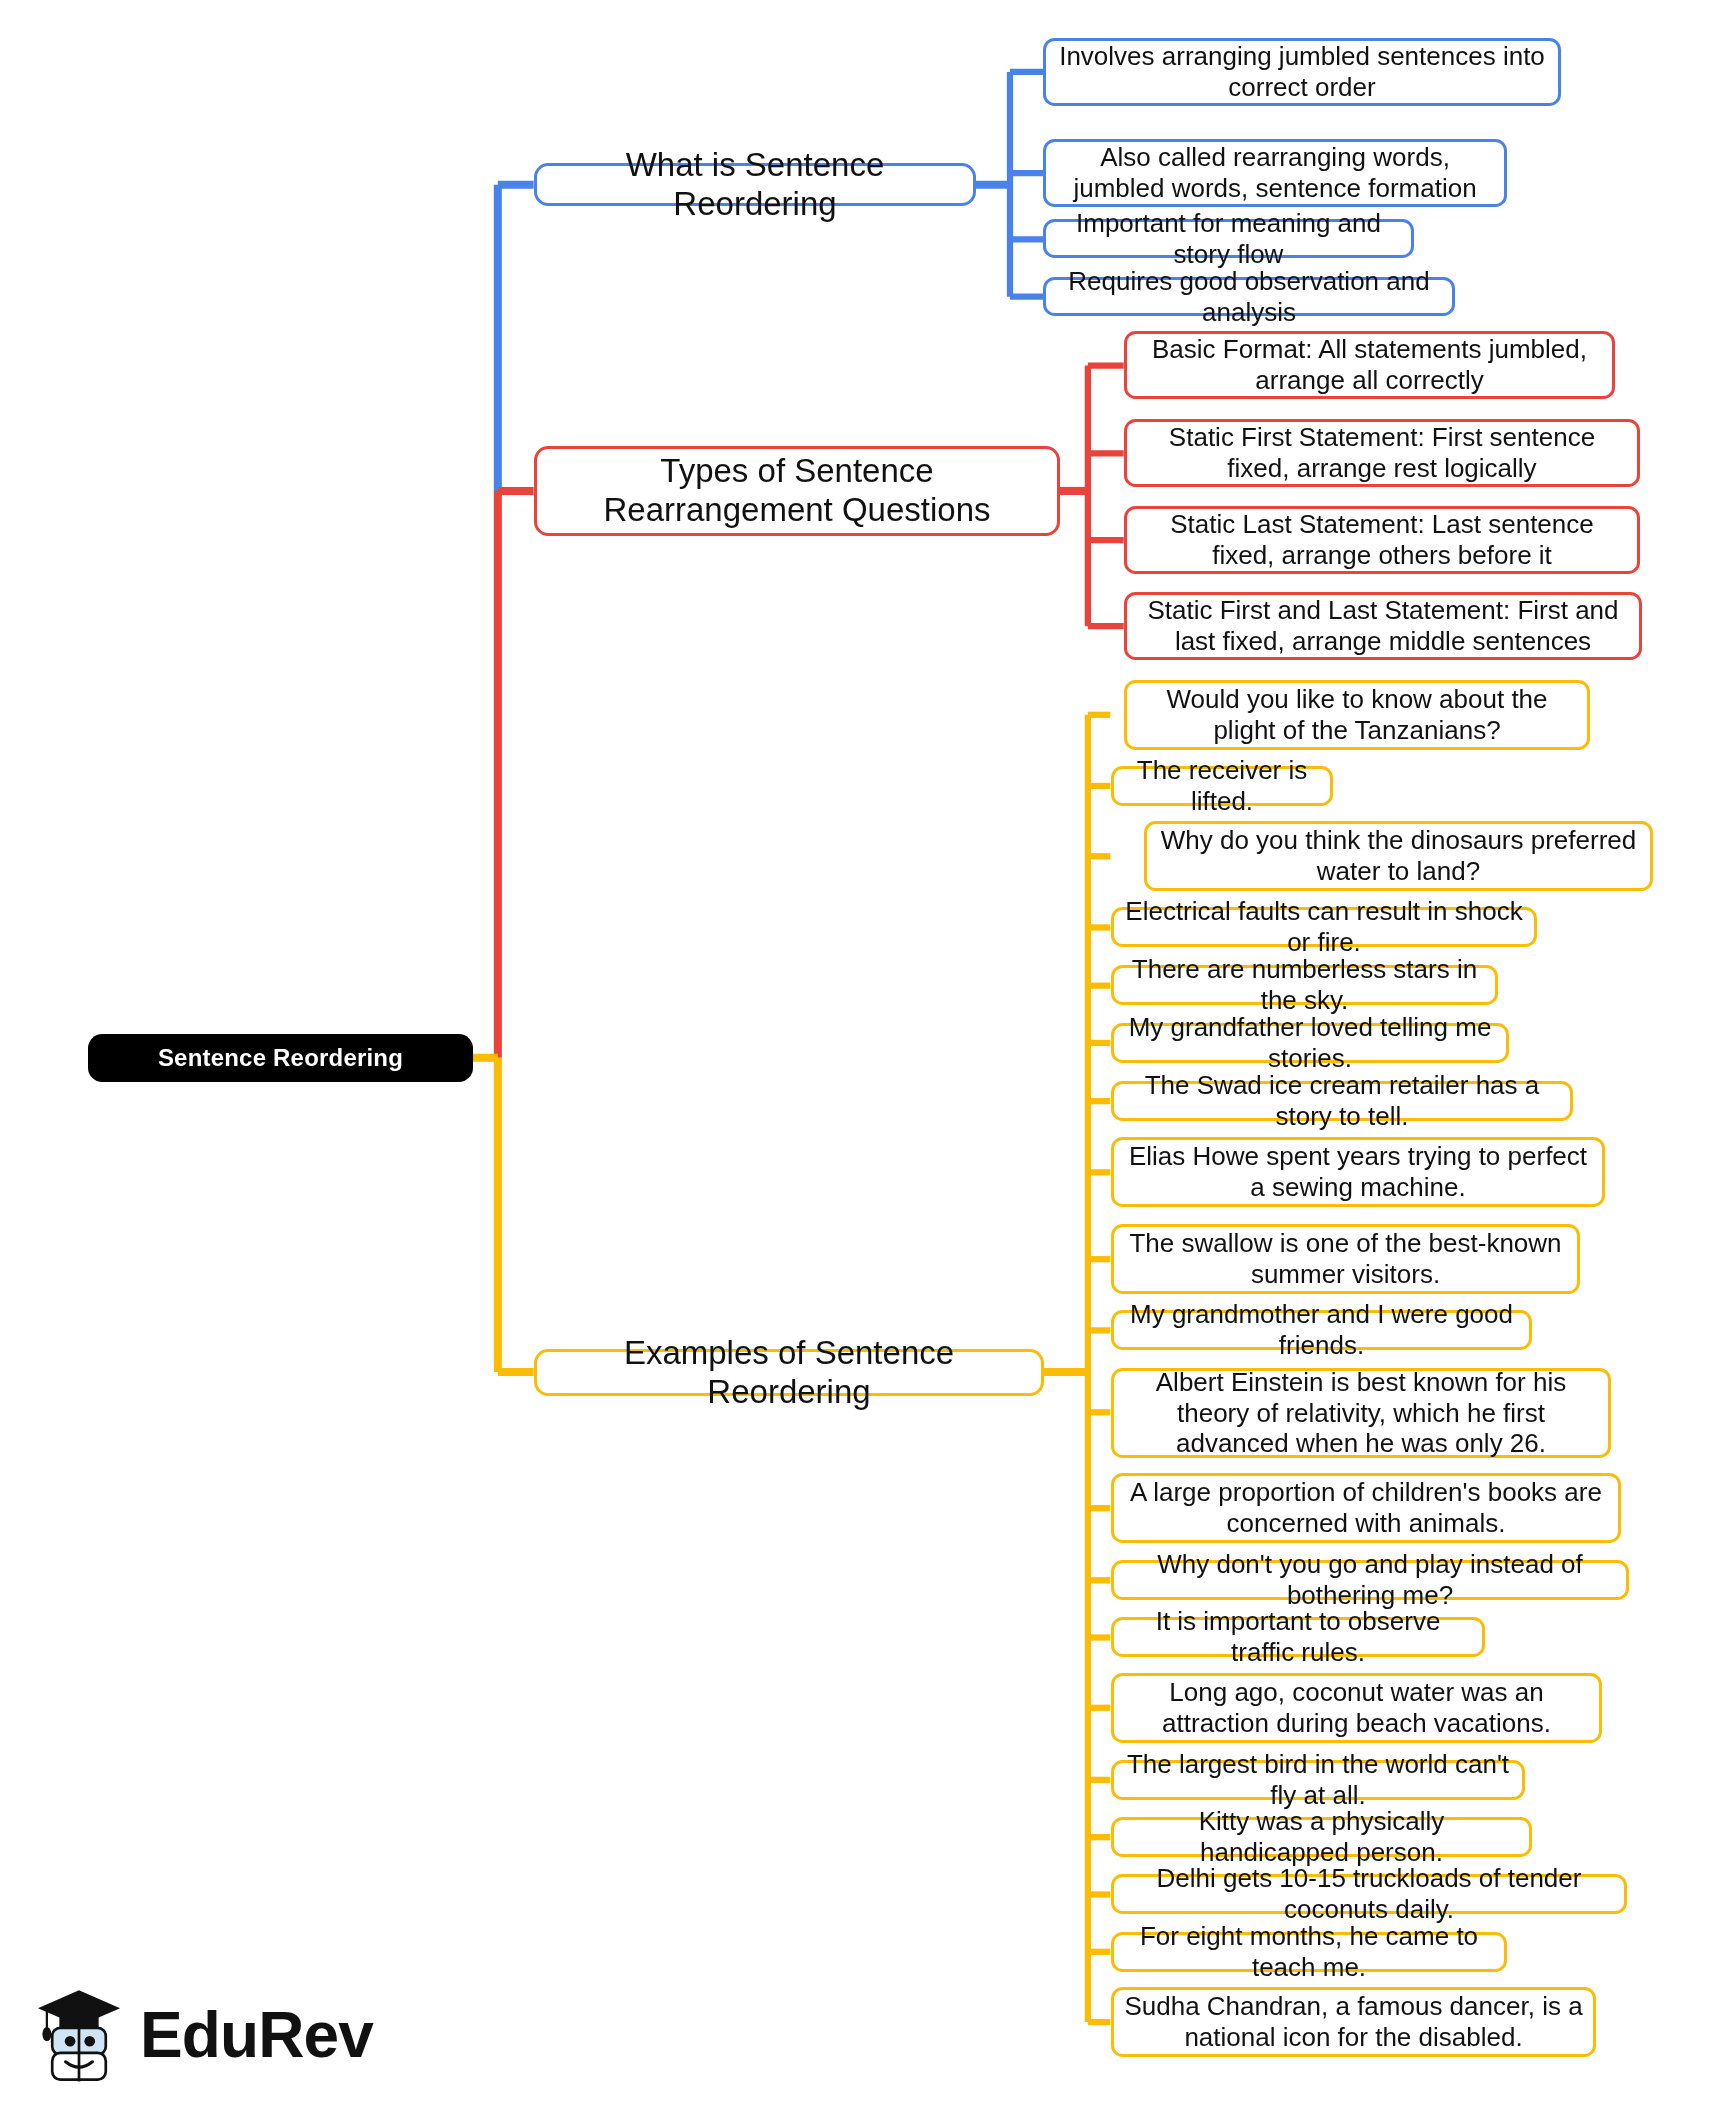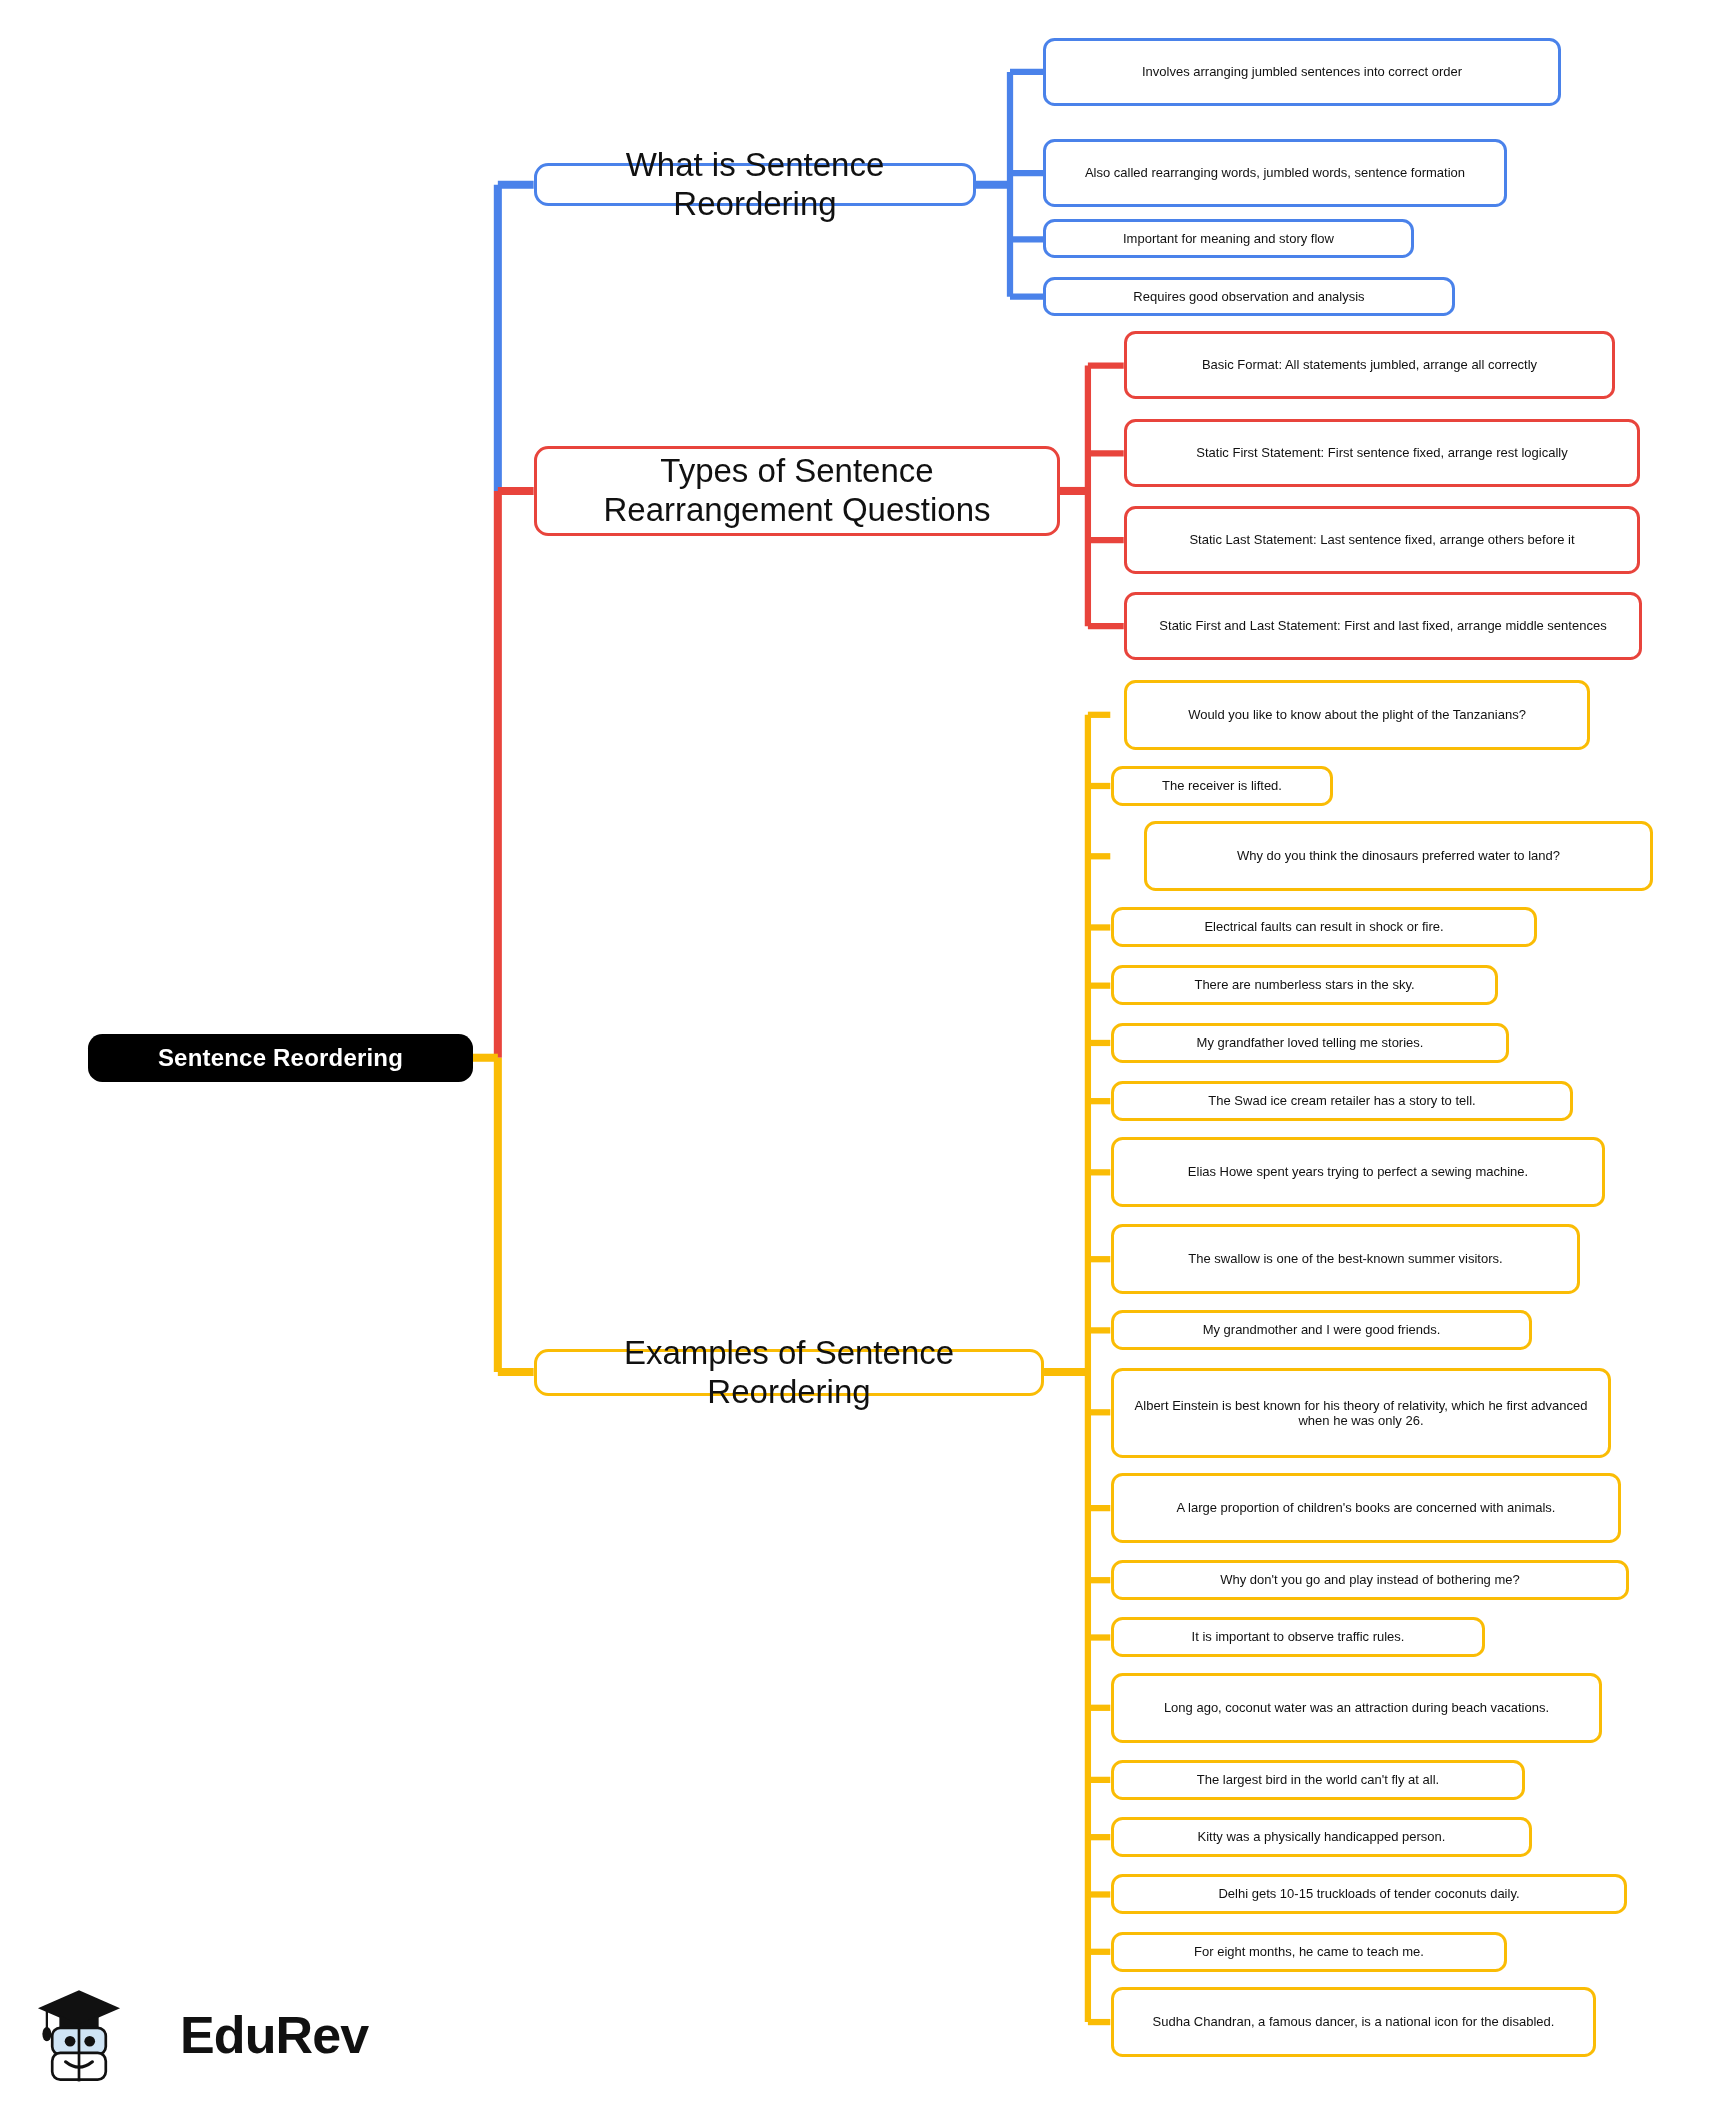--- a/index.html
+++ b/index.html
@@ -59,47 +59,46 @@
     font-weight: normal;
   }
   .branch.blue   { border-color: #4a82ea; }
   .branch.red    { border-color: #e8443c; }
   .branch.yellow { border-color: #fabc05; }
 
   
   .leaf {
     border-width: 3.6px;
     border-radius: 11.6px;
-    font-size: 13px;
+    font-size: 26px;
     font-weight: normal;
     padding: 1.8px 9px;
   }
   .leaf.blue   { border-color: #4a82ea; }
   .leaf.red    { border-color: #e8443c; }
   .leaf.yellow { border-color: #fabc05; }
 
   
   #logo {
     position: absolute;
     left: 36px;
     top: 1981px;
     width: 340px;
     height: 107px;
     display: flex;
     align-items: center;
     gap: 18px;
   }
   #logo .mark { position: relative; width: 86px; height: 100px; flex: none; }
   #logo .wordmark {
-    font-size: 52px;
+    font-size: 64px;
     font-weight: bold;
     color: #111111;
     letter-spacing: -0.9px;
     line-height: 1;
-    margin-left: 40px;
   }
 </style>
 </head>
 <body>
 
 <div id="canvas">
 
   <svg id="wires" viewBox="0 0 1931 2357" width="1729" height="2111">
       <path d="M 556 206 L 556 548" stroke="#4a82ea" stroke-width="9" fill="none" stroke-linecap="butt" stroke-linejoin="miter"></path>
       <path d="M 556 548 L 556 1181" stroke="#e8443c" stroke-width="9" fill="none" stroke-linecap="butt" stroke-linejoin="miter"></path>

